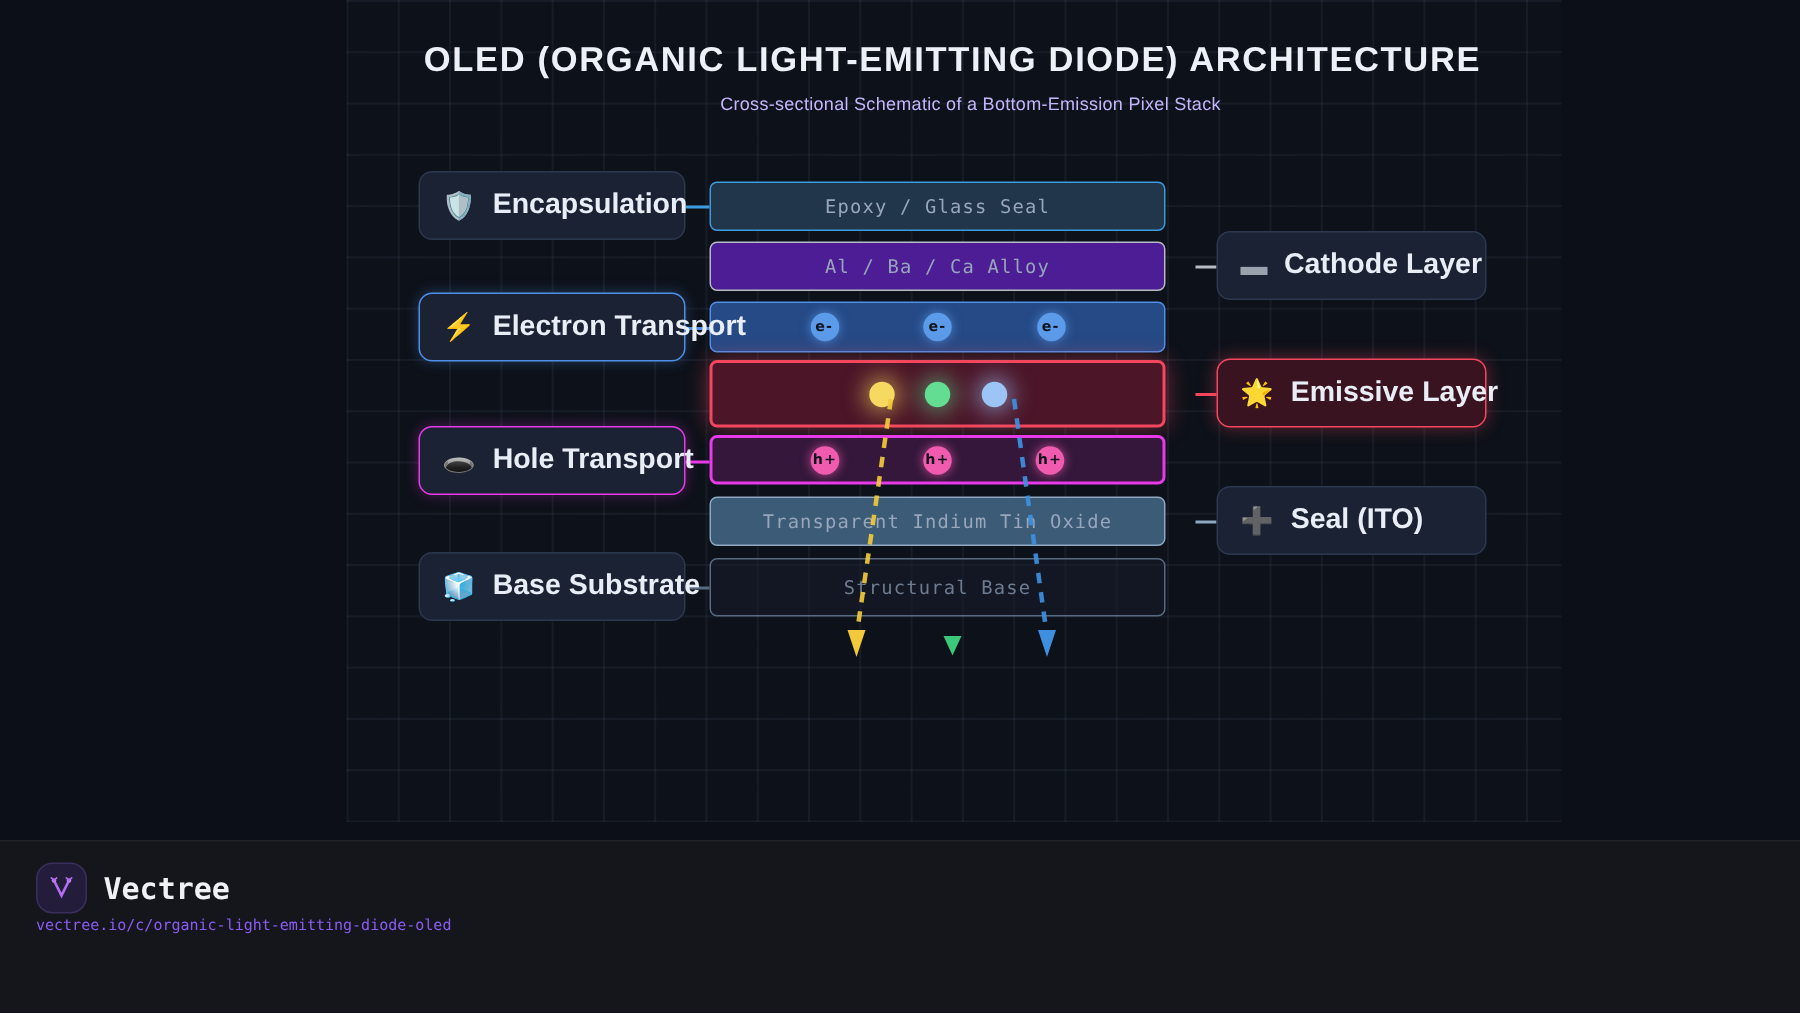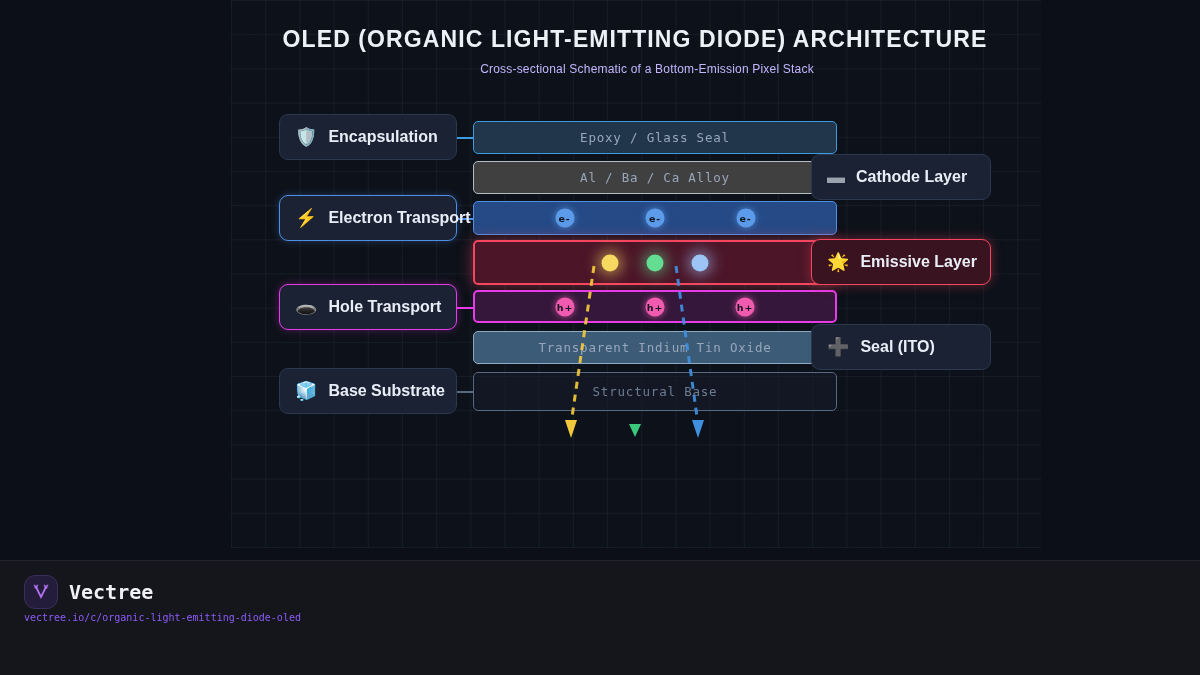--- a/index.html
+++ b/index.html
@@ -29,30 +29,30 @@
     position:absolute; left:0; top:26px; width:1200px; text-align:center;
     font-size:23px; font-weight:bold; letter-spacing:1.1px; color:#edf1f7;
   }
   #subtitle {
     position:absolute; left:12px; top:62px; width:1200px; text-align:center;
     font-size:12px; color:#c4b5fd; letter-spacing:.2px;
   }
 
   
   .layer {
-    position:absolute; left:438px; width:364px;
+    position:absolute; left:438px; width:304px;
     border-radius:5px;
     display:flex; align-items:center; justify-content:center;
     font-family:"DejaVu Sans Mono", monospace;
     font-size:12.5px; letter-spacing:.8px;
   }
   .layer-text { color:#98a6bb; }
 
   #layer-encap   { top:121px; height:33px; background:#21364b; border:1.5px solid #3d9be0; }
-  #layer-cathode { top:161px; height:33px; background:#404040; border:1.5px solid #b6bcc4;align-items:center; }
+  #layer-cathode { top:161px; height:33px; background:#4c1d95; border:1.5px solid #b6bcc4;align-items:center; }
   #layer-etl     { top:201px; height:34px; background:#254a86; border:1.5px solid #4f8fe8; }
   #layer-eml     { top:240px; height:45px; background:#4c1528; border:2.5px solid #f4465e;
                    box-shadow:0 0 16px rgba(244,70,94,.48); }
   #layer-htl     { top:290px; height:33px; background:#34173a; border:2px solid #e83ae8; }
   #layer-ito     { top:331px; height:33px; background:#3c5b77; border:1.5px solid #8fa9c2; }
   #layer-sub     { top:372px; height:39px; background:rgba(23,30,43,.55); border:1.5px solid #586a80; }
   #layer-sub .layer-text { color:#6e7c91; }
 
   
   .carriers { position:absolute; inset:0; }
@@ -72,21 +72,21 @@
     width:17px; height:17px; border-radius:50%;
   }
 
   
   .card {
     position:absolute; height:46px; border-radius:9px;
     background:#1a2234; border:1.5px solid #2c3850;
     display:flex; align-items:center; padding:0 15px; gap:11px;
   }
   .card-label {
-    font-size:16px; font-weight:bold; color:#e9eef6; white-space:nowrap;
+    font-size:19px; font-weight:bold; color:#e9eef6; white-space:nowrap;
   }
   .card-ico { font-size:18px; line-height:1; }
 
   .card.left  { left:244px; width:178px; }
   .card.right { left:776px; width:180px; }
 
   #card-encap { top:114px; }
   #card-etl   { top:195px; border-color:#4f8fe8; box-shadow:0 0 9px rgba(79,143,232,.3); }
   #card-htl   { top:284px; border-color:#e83ae8; box-shadow:0 0 9px rgba(232,58,232,.3); }
   #card-sub   { top:368px; }

